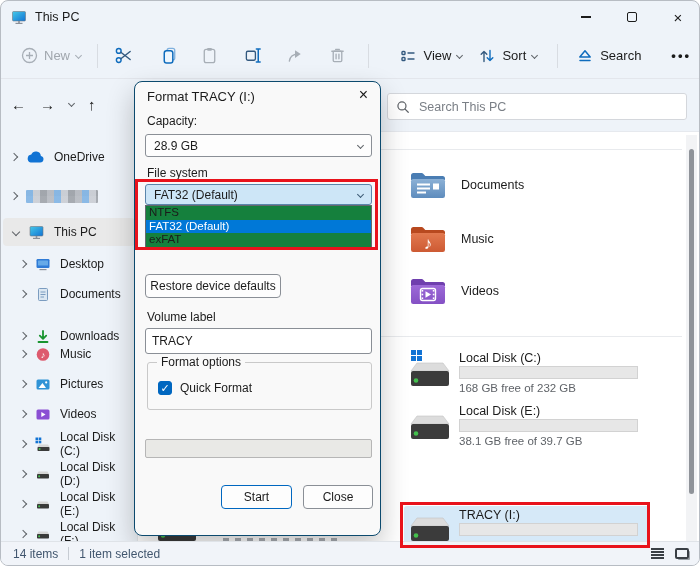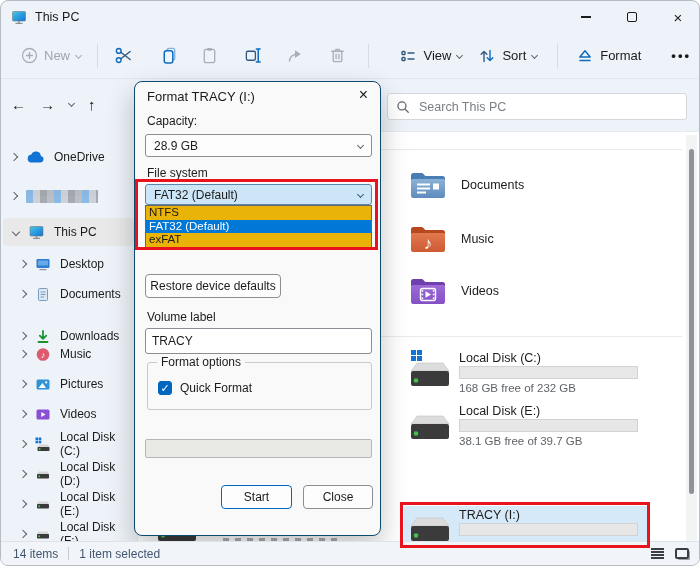--- a/index.html
+++ b/index.html
@@ -56,21 +56,21 @@
   .scrollthumb{position:absolute;right:5px;top:148px;width:5px;height:345px;background:#8f9399;border-radius:3px;}
   .dashes{height:4px;opacity:.75;
     background:repeating-linear-gradient(90deg,#8d939b 0 6px,transparent 6px 12px);}
   
   .dialog{position:absolute;left:133px;top:80px;width:247px;height:455px;background:#f9f9f9;
           border:1px solid #0c4a6e;border-radius:8px;box-shadow:0 12px 28px rgba(0,0,0,.24);z-index:10;}
   .dlabel{position:absolute;font-size:12px;color:#1b1b1b;white-space:nowrap;}
   .combo{position:absolute;background:#fdfdfd;border:1px solid #8a8f96;border-radius:3px;
          display:flex;align-items:center;padding:0 8px;font-size:12px;color:#1b1b1b;}
   .combo .chev{margin-left:auto;}
-  .fslist{position:absolute;left:10px;top:123px;width:227px;background:#eab308;border:1px solid #64686e;}
+  .fslist{position:absolute;left:10px;top:123px;width:227px;background:#15803d;border:1px solid #64686e;}
   .fsopt{height:13.6px;line-height:13.6px;padding-left:3px;font-size:11.5px;color:#1b1b1b;white-space:nowrap;}
   .fsopt.sel{background:#0078d7;color:#fff;}
   .btn{position:absolute;background:#fdfdfd;border:1px solid #8a8f96;border-radius:4px;
        display:flex;align-items:center;justify-content:center;font-size:12px;color:#1b1b1b;}
   .btn.primary{border:1px solid #0067c0;}
   .groupbox{position:absolute;left:12px;top:280px;width:225px;height:48px;border:1px solid #c9c9c9;border-radius:3px;}
   .legend{position:absolute;left:9px;top:-8px;background:#f9f9f9;padding:0 4px;font-size:12px;color:#1b1b1b;}
   .checkbox{width:14px;height:14px;background:#0067c0;border:1px solid #0067c0;border-radius:3px;
             color:#fff;font-size:11px;line-height:13px;text-align:center;}
   .progress{position:absolute;left:10px;top:357px;width:227px;height:19px;background:#e9e9e6;
@@ -203,21 +203,21 @@
       <span class="chev d sm"></span>
     </div>
     <div class="vsep" style="margin:0 10px 0 12px"></div>
     <div class="tbtn">
       <span>
         <svg width="18" height="18" viewBox="0 0 18 18" fill="none" stroke="#0f6cbd" stroke-width="1.5" stroke-linejoin="round" stroke-linecap="round">
           <path d="M9 3.8 14.2 10H3.8z"></path>
             <path d="M4 13.6h10"></path>
           </svg>
       </span>
-      <span class="txt" style="font-size:13px">Format</span>
+      <span class="txt" style="font-size:13px">Search</span>
     </div>
     <div class="ibtn" style="margin-left:14px">
       <span style="color:#1b1b1b;font-size:13px;letter-spacing:2px;font-weight:bold">•••</span>
     </div>
   </div>
 
   <div class="abs" style="left:10px;top:95px;display:flex;align-items:center;gap:14px">
     <span class="navglyph">←</span>
     <span class="navglyph">→</span>
     <span class="chev d sm" style="margin-top:-2px"></span>

